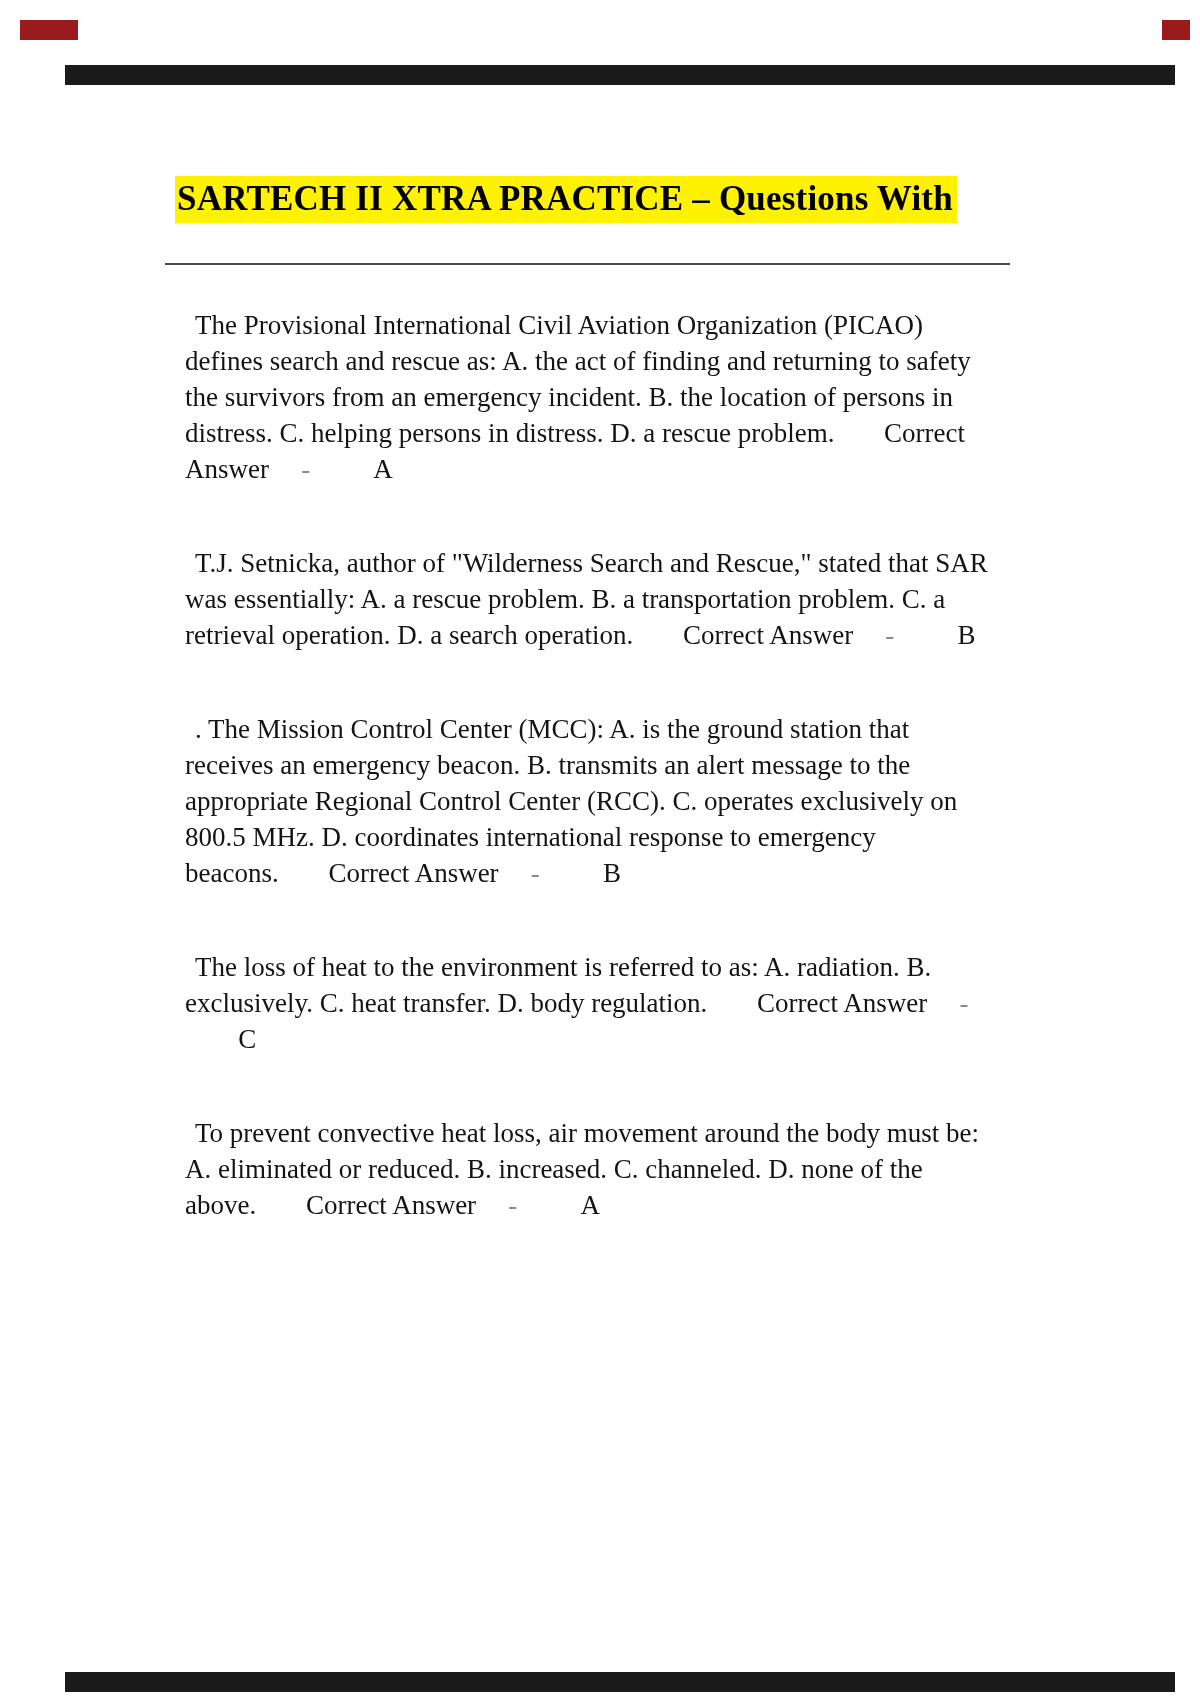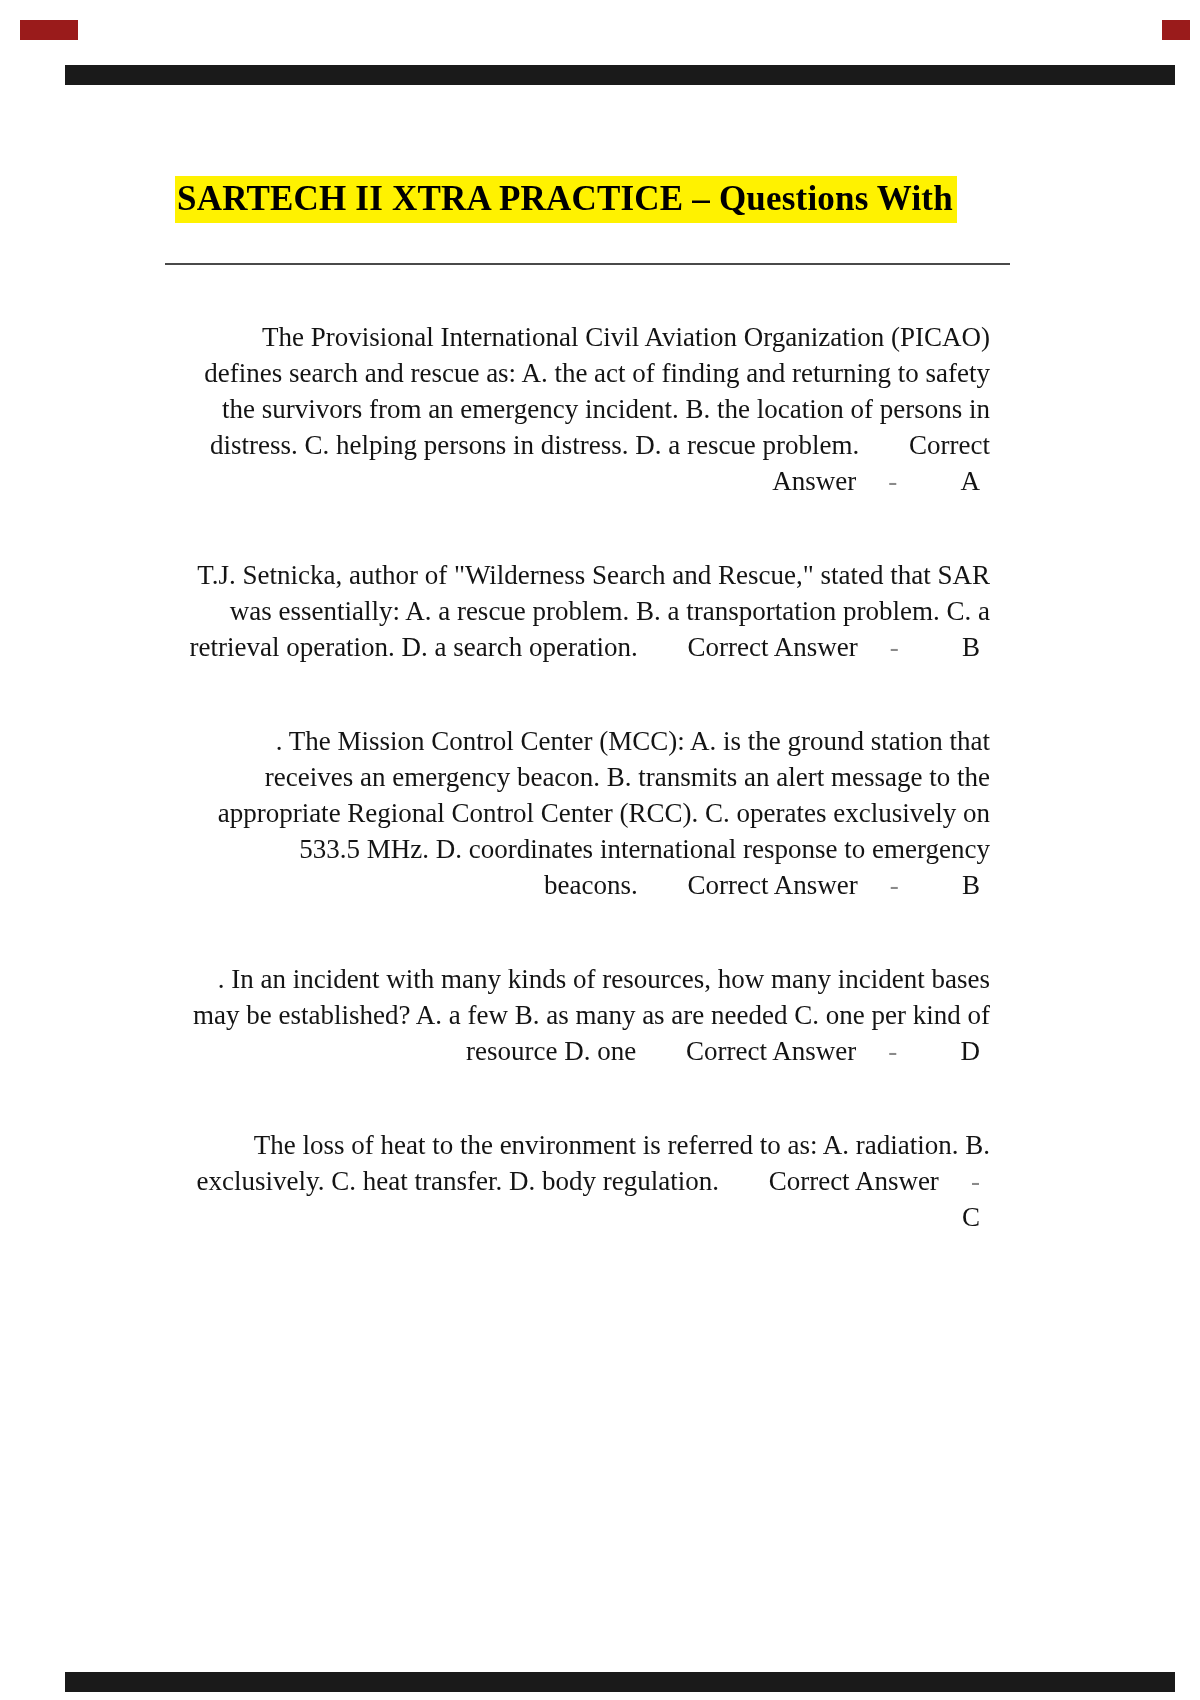--- a/index.html
+++ b/index.html
@@ -55,22 +55,21 @@
     background:var(--highlight);
     padding:1px 4px 2px 2px;
     display:inline-block;
   }
   .title-rule{
     margin-top:10px;
     border-bottom:2px solid #4a4a4a;
     width:100%;
   }
   .questions{
-    margin-top:34px;
-    text-align:right;
+    margin-top:22px;
   }
   p.q{
     font-size:27px;
     line-height:36px;
     margin:0 0 38px 0;
     color:var(--text);
   }
   .ca{margin-left:1.1em;}
   .dash{margin-left:0.45em;color:#8a8a8a;}
   .ans{margin-left:1.6em;}
@@ -94,31 +93,31 @@
 
       <p class="q">
         <span>The Provisional International Civil Aviation Organization (PICAO) defines search and rescue as: A. the act of finding and returning to safety the survivors from an emergency incident. B. the location of persons in distress. C. helping persons in distress. D. a rescue problem.</span><span class="ca">Correct Answer</span><span class="dash">-</span><span class="ans">A</span>
       </p>
 
       <p class="q">
         <span>T.J. Setnicka, author of "Wilderness Search and Rescue," stated that SAR was essentially: A. a rescue problem. B. a transportation problem. C. a retrieval operation. D. a search operation.</span><span class="ca">Correct Answer</span><span class="dash">-</span><span class="ans">B</span>
       </p>
 
       <p class="q">
-        <span>. The Mission Control Center (MCC): A. is the ground station that receives an emergency beacon. B. transmits an alert message to the appropriate Regional Control Center (RCC). C. operates exclusively on 533.5 MHz. D. coordinates international response to emergency beacons.</span><span class="ca">Correct Answer</span><span class="dash">-</span><span class="ans">B</span>
+        <span>. The Mission Control Center (MCC): A. is the ground station that receives an emergency beacon. B. transmits an alert message to the appropriate Regional Control Center (RCC). C. operates exclusively on 800.5 MHz. D. coordinates international response to emergency beacons.</span><span class="ca">Correct Answer</span><span class="dash">-</span><span class="ans">B</span>
       </p>
 
-      <p class="q">
-        <span>. In an incident with many kinds of resources, how many incident bases may be established? A. a few B. as many as are needed C. one per kind of resource D. one</span><span class="ca">Correct Answer</span><span class="dash">-</span><span class="ans">D</span>
-      </p>
 
       <p class="q">
         <span>The loss of heat to the environment is referred to as: A. radiation. B. exclusively. C. heat transfer. D. body regulation.</span><span class="ca">Correct Answer</span><span class="dash">-</span><span class="ans">C</span>
       </p>
 
+      <p class="q">
+        <span>To prevent convective heat loss, air movement around the body must be: A. eliminated or reduced. B. increased. C. channeled. D. none of the above.</span><span class="ca">Correct Answer</span><span class="dash">-</span><span class="ans">A</span>
+      </p>
 
     </div>
   </div>
 
   <div class="hrule bottom"></div>
   <div class="corner bl"></div>
   <div class="corner br"></div>
 
 </div>
 

